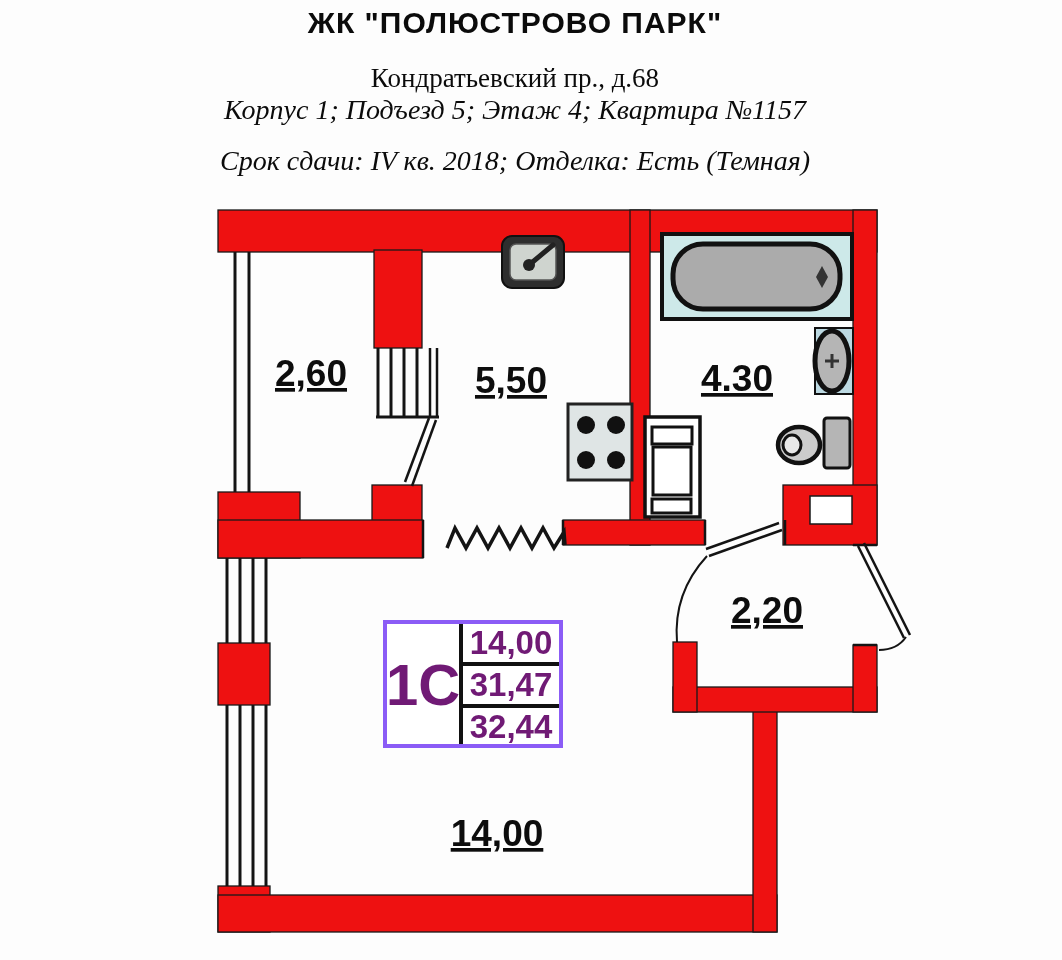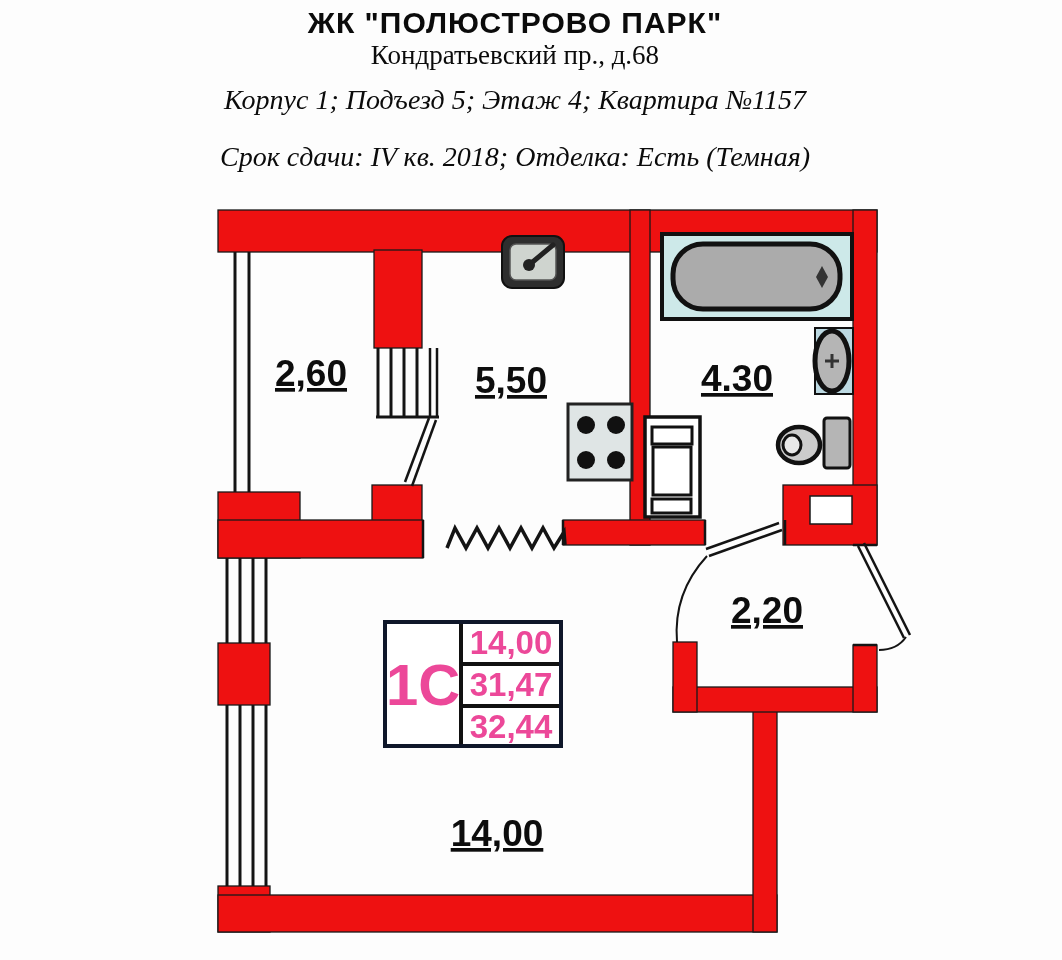--- a/index.html
+++ b/index.html
@@ -1,29 +1,29 @@
 <!DOCTYPE html>
 <html style="--wall: #ee1111; --line: #1a1a1a; --tub-bg: #cde9e9; --basin-bg: #bcd9e2; --fixture-gray: #ababab;"><head>
 <meta charset="utf-8">
 <style>
   html,body{margin:0;padding:0;background:#fff;}
   .stage{position:relative;width:1062px;height:960px;background:#fdfdfd;overflow:hidden;
          font-family:"Liberation Sans",sans-serif;}
   .hdr{position:absolute;left:0;top:6px;width:1030px;text-align:center;color:#0b0b0b;}
   .hdr .title{font-family:"Liberation Sans",sans-serif;font-weight:bold;font-size:30px;letter-spacing:1px;}
-  .hdr .addr{font-family:"Liberation Serif",serif;font-size:27px;margin-top:0;}
-  .hdr .info1{font-family:"Liberation Serif",serif;font-style:italic;font-size:28px;margin-top:13px;}
-  .hdr .info2{font-family:"Liberation Serif",serif;font-style:italic;font-size:28px;margin-top:25px;}
+  .hdr .addr{font-family:"Liberation Serif",serif;font-size:27px;margin-top:23px;}
+  .hdr .info1{font-family:"Liberation Serif",serif;font-style:italic;font-size:28px;}
+  .hdr .info2{font-family:"Liberation Serif",serif;font-style:italic;font-size:28px;margin-top:19px;}
   svg{position:absolute;left:0;top:0;}
   .wall{fill:var(--wall,#ee1111);stroke:var(--line,#1a1a1a);stroke-width:1.3;}
   .ln{stroke:#141414;fill:none;}
   .arealabel{font-family:"Liberation Sans",sans-serif;font-size:37px;font-weight:600;
              fill:#0d0d0d;text-anchor:middle;text-decoration:underline;}
-  .itable{position:absolute;left:383px;top:620px;width:172px;height:120px;border:4px solid #0f172a;
-          background:#fff;display:flex;color:#ec4899;}
+  .itable{position:absolute;left:383px;top:620px;width:172px;height:120px;border:4px solid #8b5cf6;
+          background:#fff;display:flex;color:#701a75;}
   .itable .tcell{width:72px;border-right:4px solid #111;display:flex;align-items:center;
                  justify-content:center;font-size:58px;font-weight:600;}
   .itable .rows{flex:1;display:flex;flex-direction:column;}
   .itable .rows div{flex:1;display:flex;align-items:center;justify-content:center;
                     font-size:33px;font-weight:600;}
   .itable .rows div + div{border-top:4px solid #111;}
 </style>
 </head>
 <body>
 

